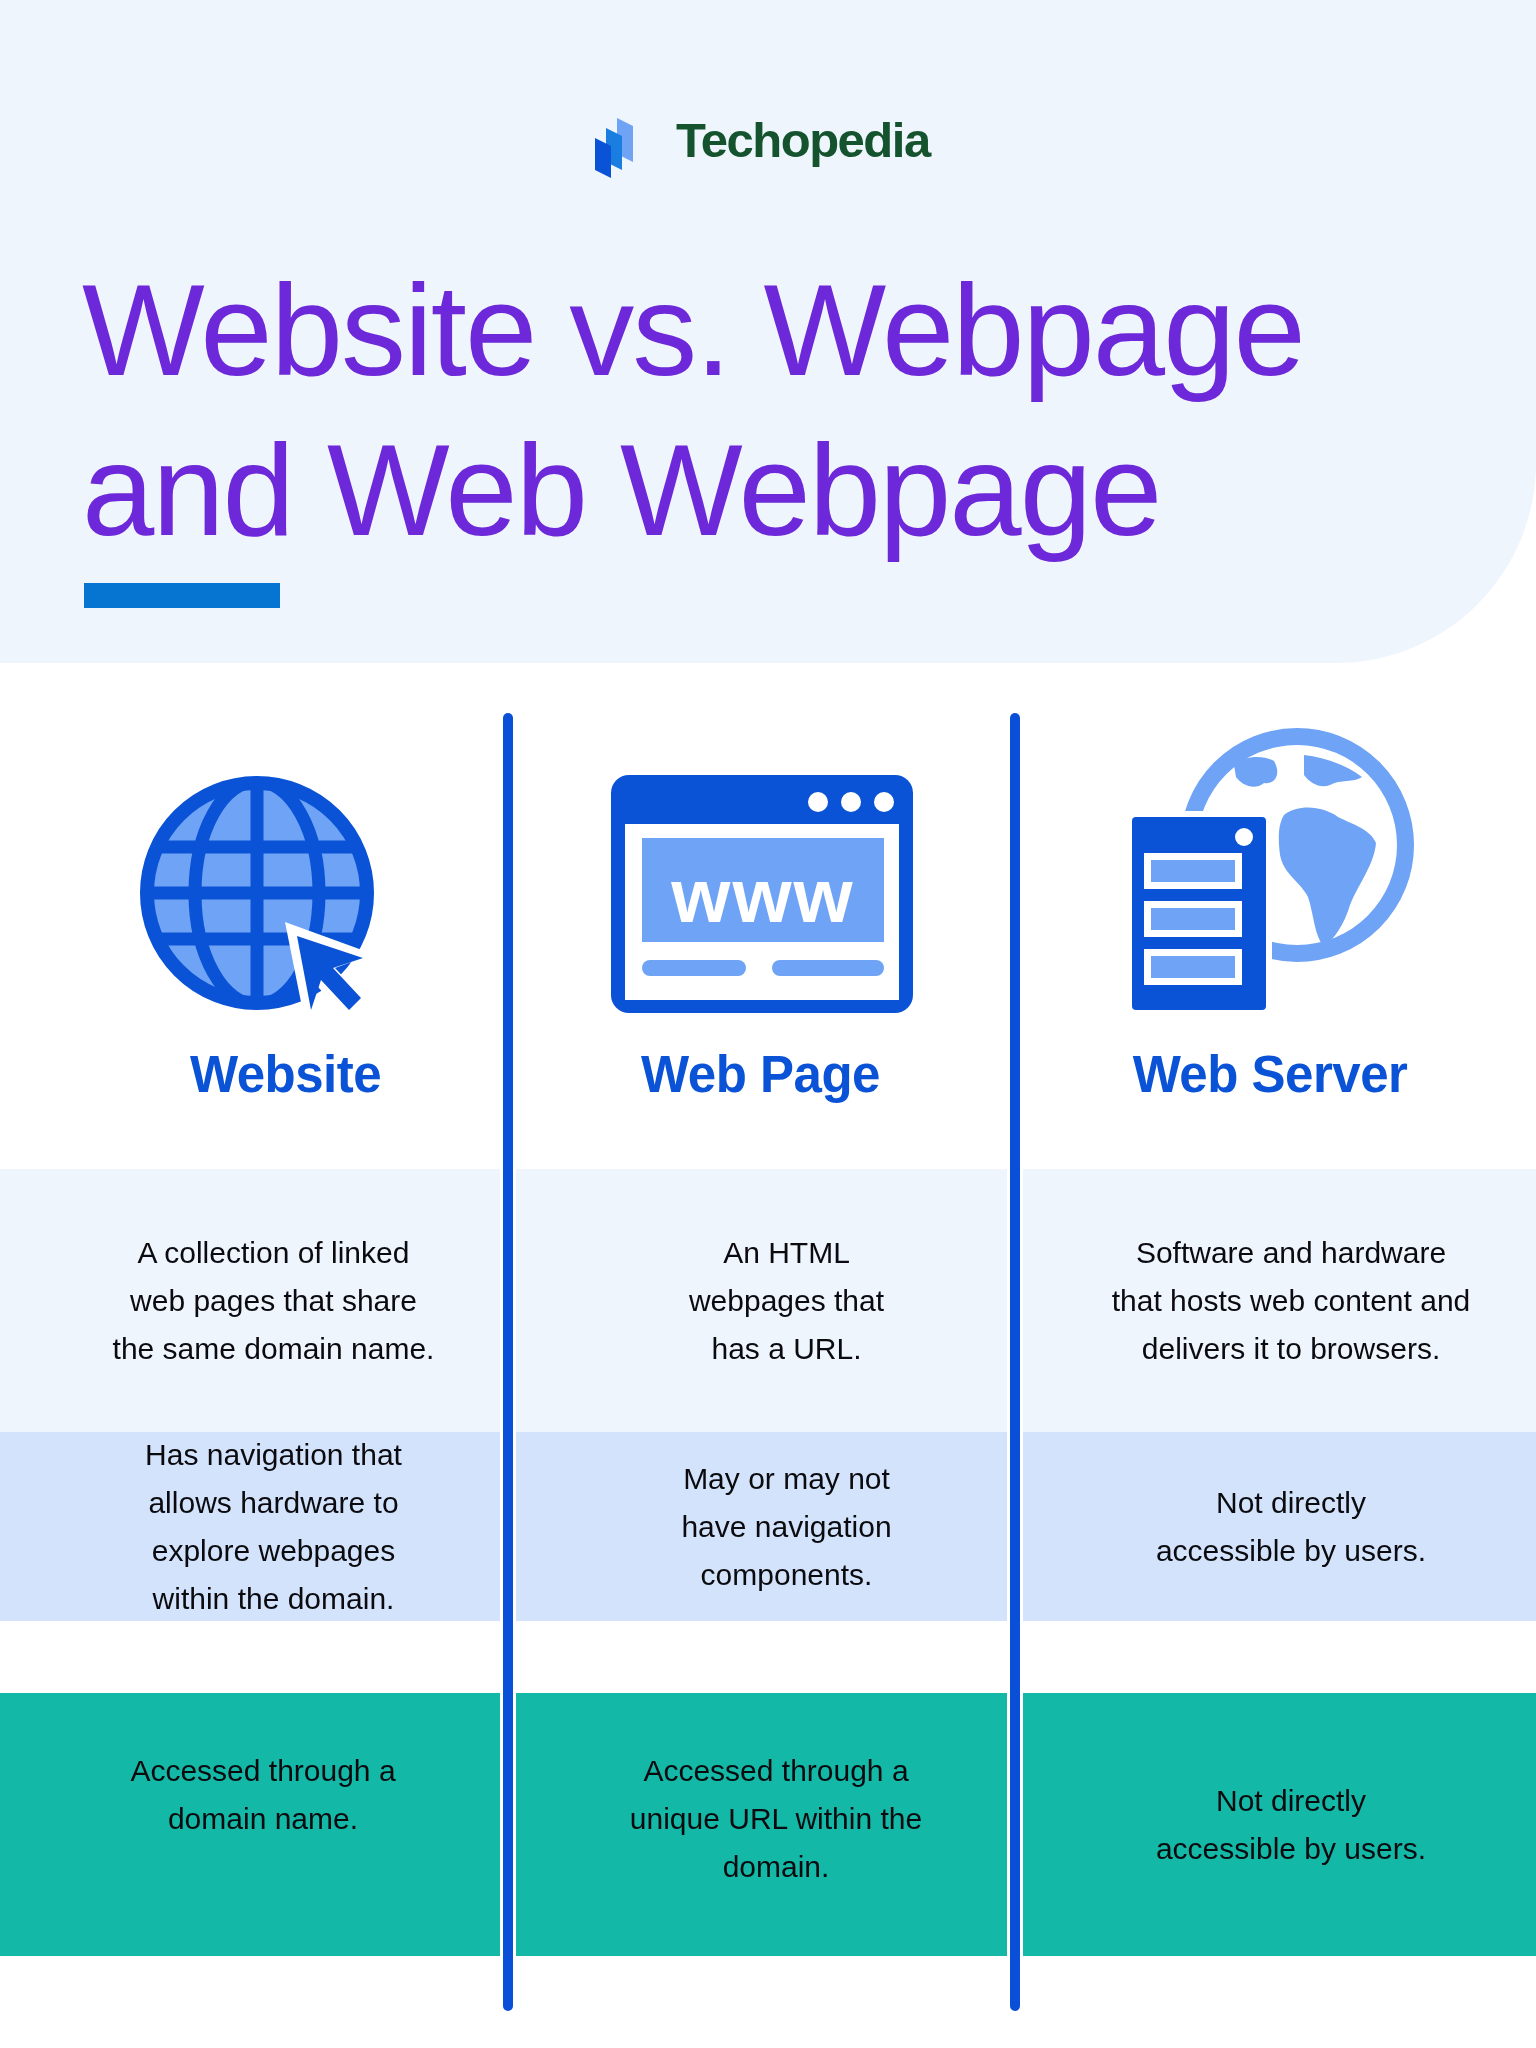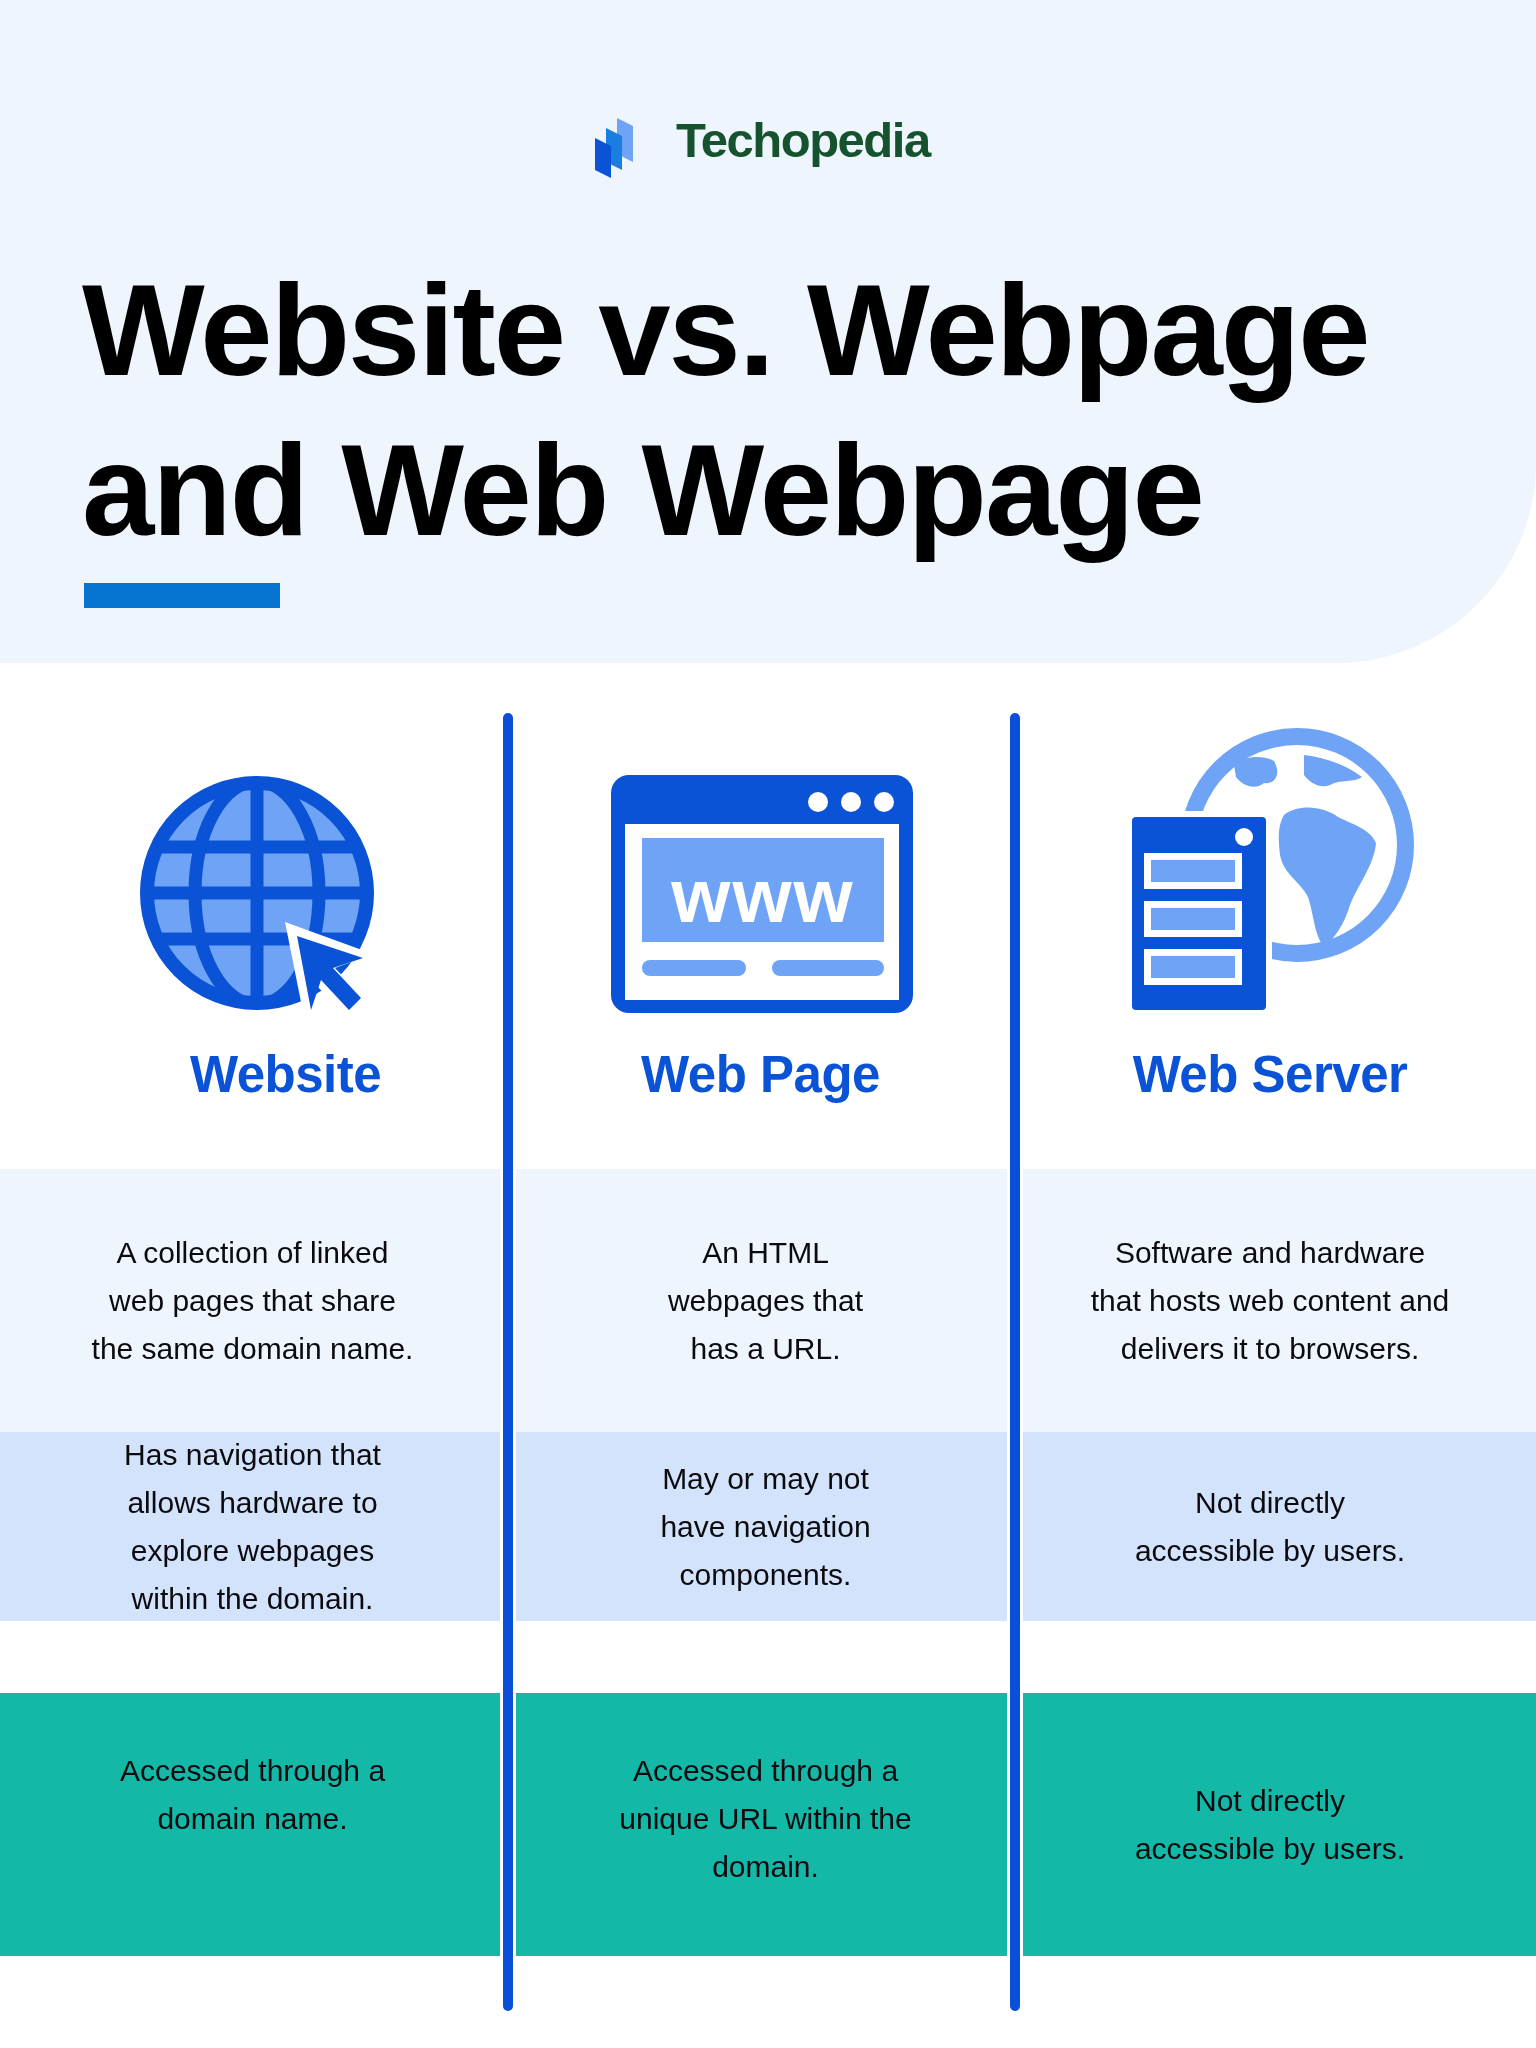--- a/index.html
+++ b/index.html
@@ -3,31 +3,31 @@
 <meta charset="utf-8">
 <style>
   html, body { margin:0; padding:0; }
   body { width:1536px; height:2048px; position:relative; background:#ffffff; overflow:hidden;
          font-family:"Liberation Sans", sans-serif; color:#0b0b0f; }
   .header-panel { position:absolute; left:0; top:0; width:1536px; height:663px; background:#eff5fd;
                   border-bottom-right-radius:200px; }
   .logo { position:absolute; left:593px; top:112px; width:66px; height:66px; }
   .logo-text { position:absolute; left:676px; top:112px; font-size:49px; font-weight:700; color:#14532d;
                letter-spacing:-1.5px; line-height:56px; }
-  .title { position:absolute; left:82px; top:250px; margin:0; font-size:130px; font-weight:700; line-height:160px;
-           letter-spacing:-2px; color:#000000; }
+  .title { position:absolute; left:82px; top:250px; margin:0; font-size:130px; font-weight:400; line-height:160px;
+           letter-spacing:-2px; color:#6d28d9; }
   .title-line { display:block; white-space:nowrap; }
   .accent-bar { position:absolute; left:84px; top:583px; width:196px; height:25px; background:#0575d1; }
 
   .row { position:absolute; left:0; width:1536px; }
   .row-1 { top:1169px; height:263px; background:#eff5fd; }
   .row-2 { top:1432px; height:189px; background:#d3e3fb; }
   .row-3 { top:1693px; height:263px; background:#14b8a6; }
   .cell { position:absolute; top:0; height:100%; display:flex; align-items:center; justify-content:center;
-          text-align:center; font-size:30px; line-height:48px; color:#0b0b0f; }
+          text-align:center; font-size:30px; line-height:48px; color:#0b0b0f;padding-left:21px; }
   .cell.c1 { left:0; width:505px; }
   .cell.c2 { left:513px; width:505px; }
   .cell.c3 { left:1018px; width:504px; }
   .row-3 .cell.c1, .row-3 .cell.c2 { align-items:flex-start; padding-top:54px; box-sizing:border-box; }
   .cell-text { display:block; }
   .cell-text span { display:block; white-space:nowrap; }
 
   .divider { position:absolute; top:713px; width:10px; height:1298px; background:#0a4fd8; border-radius:5px;
              box-shadow:0 0 0 3px #ffffff; }
   .divider-1 { left:503px; }

